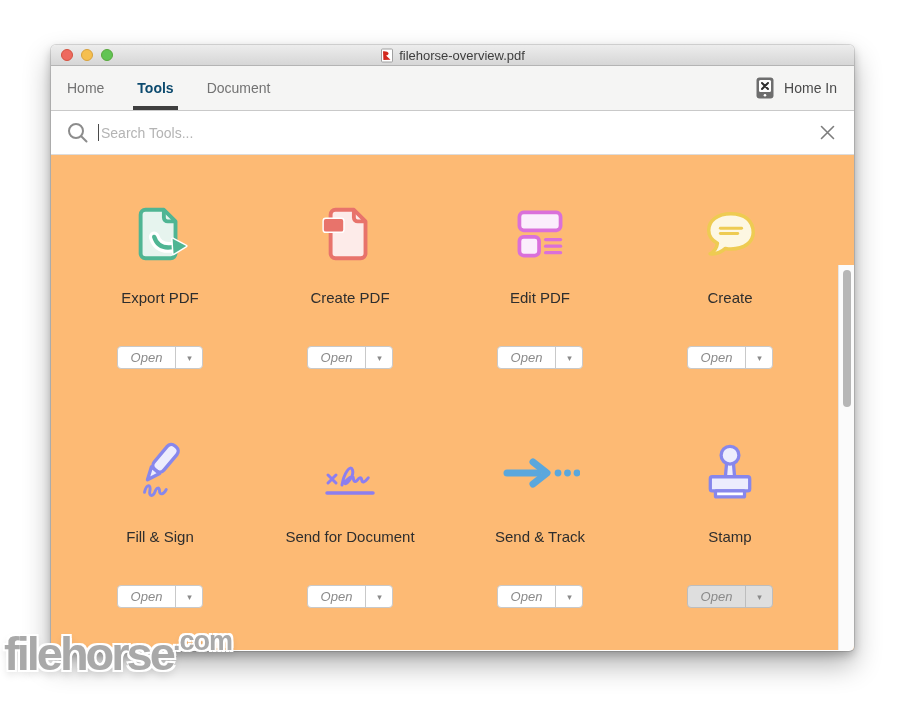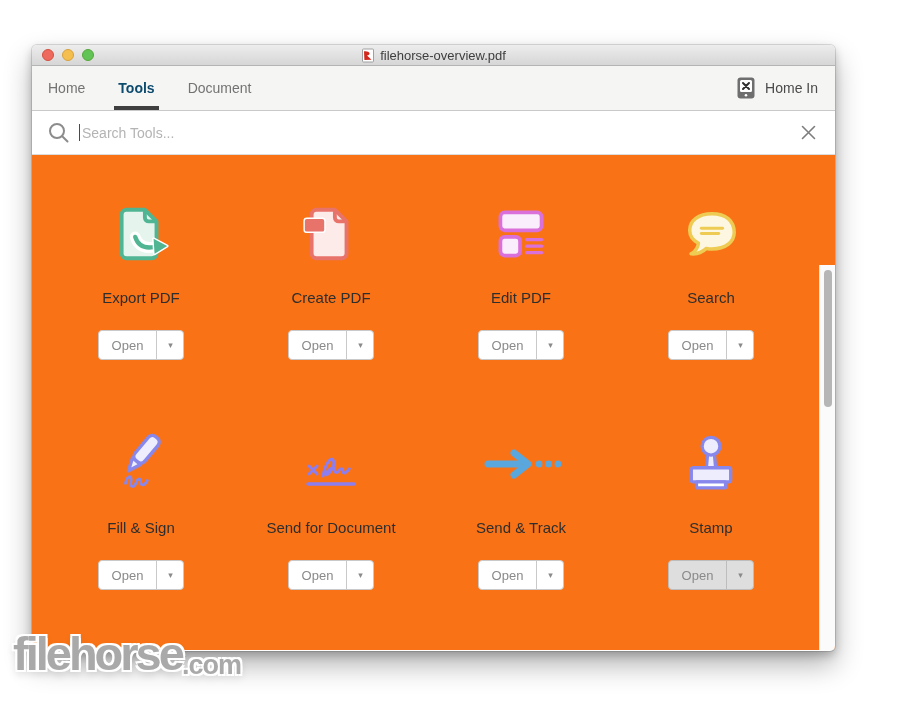--- a/index.html
+++ b/index.html
@@ -1,21 +1,21 @@
 <!DOCTYPE html>
 <html><head>
 <meta charset="utf-8">
 <style>
   * { margin:0; padding:0; box-sizing:border-box; }
   html,body { width:898px; height:707px; background:#ffffff; overflow:hidden;
               font-family:"Liberation Sans","DejaVu Sans",sans-serif; }
 
   
   .app-window {
-    position:absolute; left:32px; top:45px; width:803px; height:606px;
+    position:absolute; left:51px; top:45px; width:803px; height:606px;
     background:#fff; border-radius:5px;
     box-shadow:0 14px 28px rgba(0,0,0,.30), 0 4px 10px rgba(0,0,0,.22), 0 0 0 1px rgba(0,0,0,.12);
     overflow:hidden;
   }
 
   
   .titlebar {
     position:relative; height:21px;
     background:linear-gradient(#ededed,#d6d6d6);
     border-bottom:1px solid #b4b4b4;
@@ -45,44 +45,44 @@
   .searchbar { height:44px; border-bottom:1px solid #dcdcdc; background:#fff;
                display:flex; align-items:center; padding:0 18px 0 16px; }
   .search-glyph { margin-right:9px; display:flex; }
   .text-caret { width:1px; height:17px; background:#4a4a4a; margin-right:2px; }
   .search-input { flex:1; border:none; outline:none; font-size:14px; color:#444;
                   font-family:"Liberation Sans",sans-serif; background:transparent; }
   .search-input::placeholder { color:#b4b4b4; }
   .search-close { display:flex; cursor:pointer; }
 
   
-  .content { position:relative; height:495px; background:#f97316; }
+  .content { position:relative; height:495px; background:#fdba74; }
   .tools-row { display:flex; padding-left:14px; }
   .tools-row.first { padding-top:38px; }
   .tools-row.second { padding-top:63px; }
   .tool-card { width:190px; display:flex; flex-direction:column; align-items:center; }
   .tool-iconbox { height:82px; display:flex; align-items:center; justify-content:center; }
   .tool-label { margin-top:14px; font-size:15px; color:#2e2e2e; white-space:nowrap; }
-  .open-btn { margin-top:24px; display:flex; height:30px; border:1px solid #c9c9c9;
-              border-radius:4px; overflow:hidden; background:#fff; cursor:pointer; }
+  .open-btn { margin-top:40px; display:flex; height:23px; border:1px solid #c9c9c9;
+              border-radius:4px; overflow:hidden; background:#fff; cursor:pointer;font-style:italic; }
   .open-main { display:flex; align-items:center; padding:0 13px; font-size:13px; color:#8a8a8a; }
   .open-caret { width:27px; display:flex; align-items:center; justify-content:center;
                 border-left:1px solid #c9c9c9; color:#8a8a8a; font-size:9px; }
   .open-btn.highlighted { background:#dedede; border-color:#bdbdbd; }
   .open-btn.highlighted .open-caret { border-left-color:#bdbdbd; }
 
   
   .scroll-track { position:absolute; right:0; top:110px; bottom:0; width:16px;
                   background:#fbfbfb; border-left:1px solid #e6e6e6; }
   .scroll-thumb { position:absolute; top:5px; right:3.5px; width:8px; height:137px;
                   border-radius:4.5px; background:#b6b6b6; }
 
   
-  .watermark { position:absolute; left:13px; top:626px; z-index:30; display:flex;
-               align-items:flex-end; font-weight:800; color:#a9a9a9; letter-spacing:-3px;
+  .watermark { position:absolute; left:4px; top:626px; z-index:30; display:flex;
+               align-items:flex-start; font-weight:800; color:#a9a9a9; letter-spacing:-3px;
                text-shadow:-2px -2px 0 #fff, 2px -2px 0 #fff, -2px 2px 0 #fff, 2px 2px 0 #fff,
                            0 4px 8px rgba(0,0,0,.18); }
   .wm-main { font-size:47px; }
   .wm-suffix { font-size:27px; letter-spacing:-1px; }
 </style>
 </head>
 <body>
 
 <div class="app-window">
 
@@ -195,21 +195,21 @@
       </div>
 
       <div class="tool-card">
         <div class="tool-iconbox">
           <svg width="64" height="60" viewBox="0 0 66 62">
             <path d="M34 10 C20 10 11 17 11 27 c0 6 3.5 10.5 9 13.5 c-0.5 4 -3 8.5 -7.5 11 c6 0.7 11.8 -2 15.8 -5.6 c2 0.4 4 0.6 5.7 0.6 c14 0 23 -7.4 23 -17 C57 17 48 10 34 10 Z" fill="#fdf7e2" stroke="#eecb52" stroke-width="3.6" stroke-linejoin="round"></path>
             <line x1="23" y1="25" x2="45" y2="25" stroke="#eecb52" stroke-width="3" stroke-linecap="round"></line>
             <line x1="23" y1="30.5" x2="41" y2="30.5" stroke="#eecb52" stroke-width="3" stroke-linecap="round"></line>
           </svg>
         </div>
-        <div class="tool-label">Search</div>
+        <div class="tool-label">Create</div>
         <div class="open-btn">
           <div class="open-main">Open</div>
           <div class="open-caret">▾</div>
         </div>
       </div>
 
     </div>
 
     <div class="tools-row second">
 

